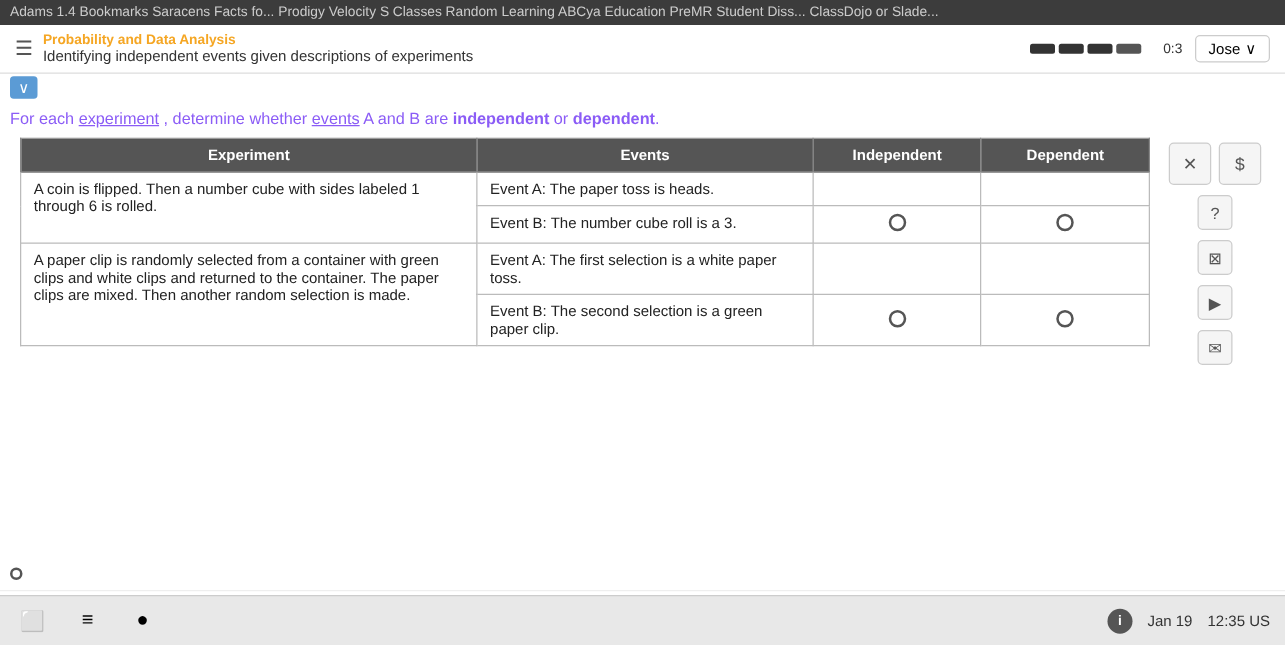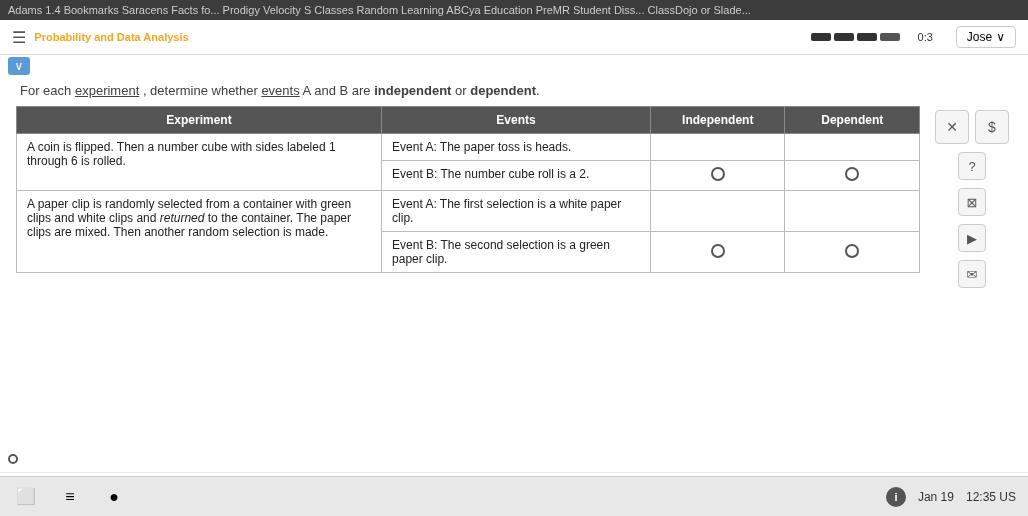--- a/index.html
+++ b/index.html
@@ -95,21 +95,20 @@
     .user-btn {
       background: #fff;
       border: 1px solid #ccc;
       border-radius: 4px;
       padding: 3px 10px;
       font-size: 12px;
       cursor: pointer;
       display: flex;
       align-items: flex-start;
       gap: 4px;
-      margin-left: 13px;
     }
 
     
     .espanol-container {
       display: flex;
       justify-content: flex-end;
       padding: 4px 12px;
     }
     .espanol-btn {
       background: #f5f5f5;
@@ -134,23 +133,23 @@
       height: 18px;
       cursor: pointer;
       font-size: 12px;
       display: flex;
       align-items: center;
       justify-content: center;
     }
 
     
     .question-text {
-      padding: 6px 16px 8px 20px;
+      padding: 6px 16px 8px 8px;
       font-size: 13px;
-      color: #404040;
+      color: #8b5cf6;
     }
     .question-text u {
       text-decoration: underline;
     }
     .question-text strong {
       font-weight: bold;
     }
 
     
     .content-area {
@@ -195,21 +194,21 @@
       height: 14px;
       border: 2px solid #555;
       border-radius: 50%;
       display: inline-block;
       cursor: pointer;
     }
     .exp-col { width: 38%; }
     .events-col { width: 28%; }
     .indep-col { width: 14%; text-align: center; }
     .dep-col { width: 14%; text-align: center; }
-    .italic-text { font-style: italic; }
+    .italic-text { }
 
     
     .right-panel {
       width: 80px;
       display: flex;
       flex-direction: column;
       gap: 8px;
       align-items: center;
       padding-top: 4px;
     }
@@ -358,20 +357,21 @@
   <span class="browser-bar-text">Adams 1.4 Bookmarks  Saracens Facts fo...  Prodigy  Velocity S  Classes  Random Learning  ABCya Education  PreMR Student Diss...  ClassDojo or Slade...</span>
 </div>
 
 <div class="main-container">
 
   <div class="top-header">
     <div class="header-left">
       <span class="hamburger-icon">☰</span>
       <div class="header-title-block">
         <span class="header-subject">Probability and Data Analysis</span>
+        <span class="header-topic">Identifying independent events given descriptions of experiments</span>
       </div>
     </div>
     <div class="header-right">
       <div class="progress-bar-container">
         <div class="progress-segment active"></div>
         <div class="progress-segment active"></div>
         <div class="progress-segment active"></div>
         <div class="progress-segment"></div>
         <span class="progress-count">0:3</span>
       </div>
@@ -412,32 +412,32 @@
         <tbody>
 
           <tr>
             <td rowspan="2">A coin is flipped. Then a number cube with sides labeled 1 through 6 is rolled.</td>
             <td>Event A: The paper toss is heads.</td>
             <td class="center"></td>
             <td class="center"></td>
           </tr>
 
           <tr>
-            <td>Event B: The number cube roll is a 2.</td>
+            <td>Event B: The number cube roll is a 3.</td>
             <td class="center">
               <span class="radio-circle"></span>
             </td>
             <td class="center">
               <span class="radio-circle"></span>
             </td>
           </tr>
 
           <tr>
             <td rowspan="2">A paper clip is randomly selected from a container with green clips and white clips and <span class="italic-text">returned</span> to the container. The paper clips are mixed. Then another random selection is made.</td>
-            <td>Event A: The first selection is a white paper clip.</td>
+            <td>Event A: The first selection is a white paper toss.</td>
             <td class="center"></td>
             <td class="center"></td>
           </tr>
 
           <tr>
             <td>Event B: The second selection is a green paper clip.</td>
             <td class="center">
               <span class="radio-circle"></span>
             </td>
             <td class="center">

